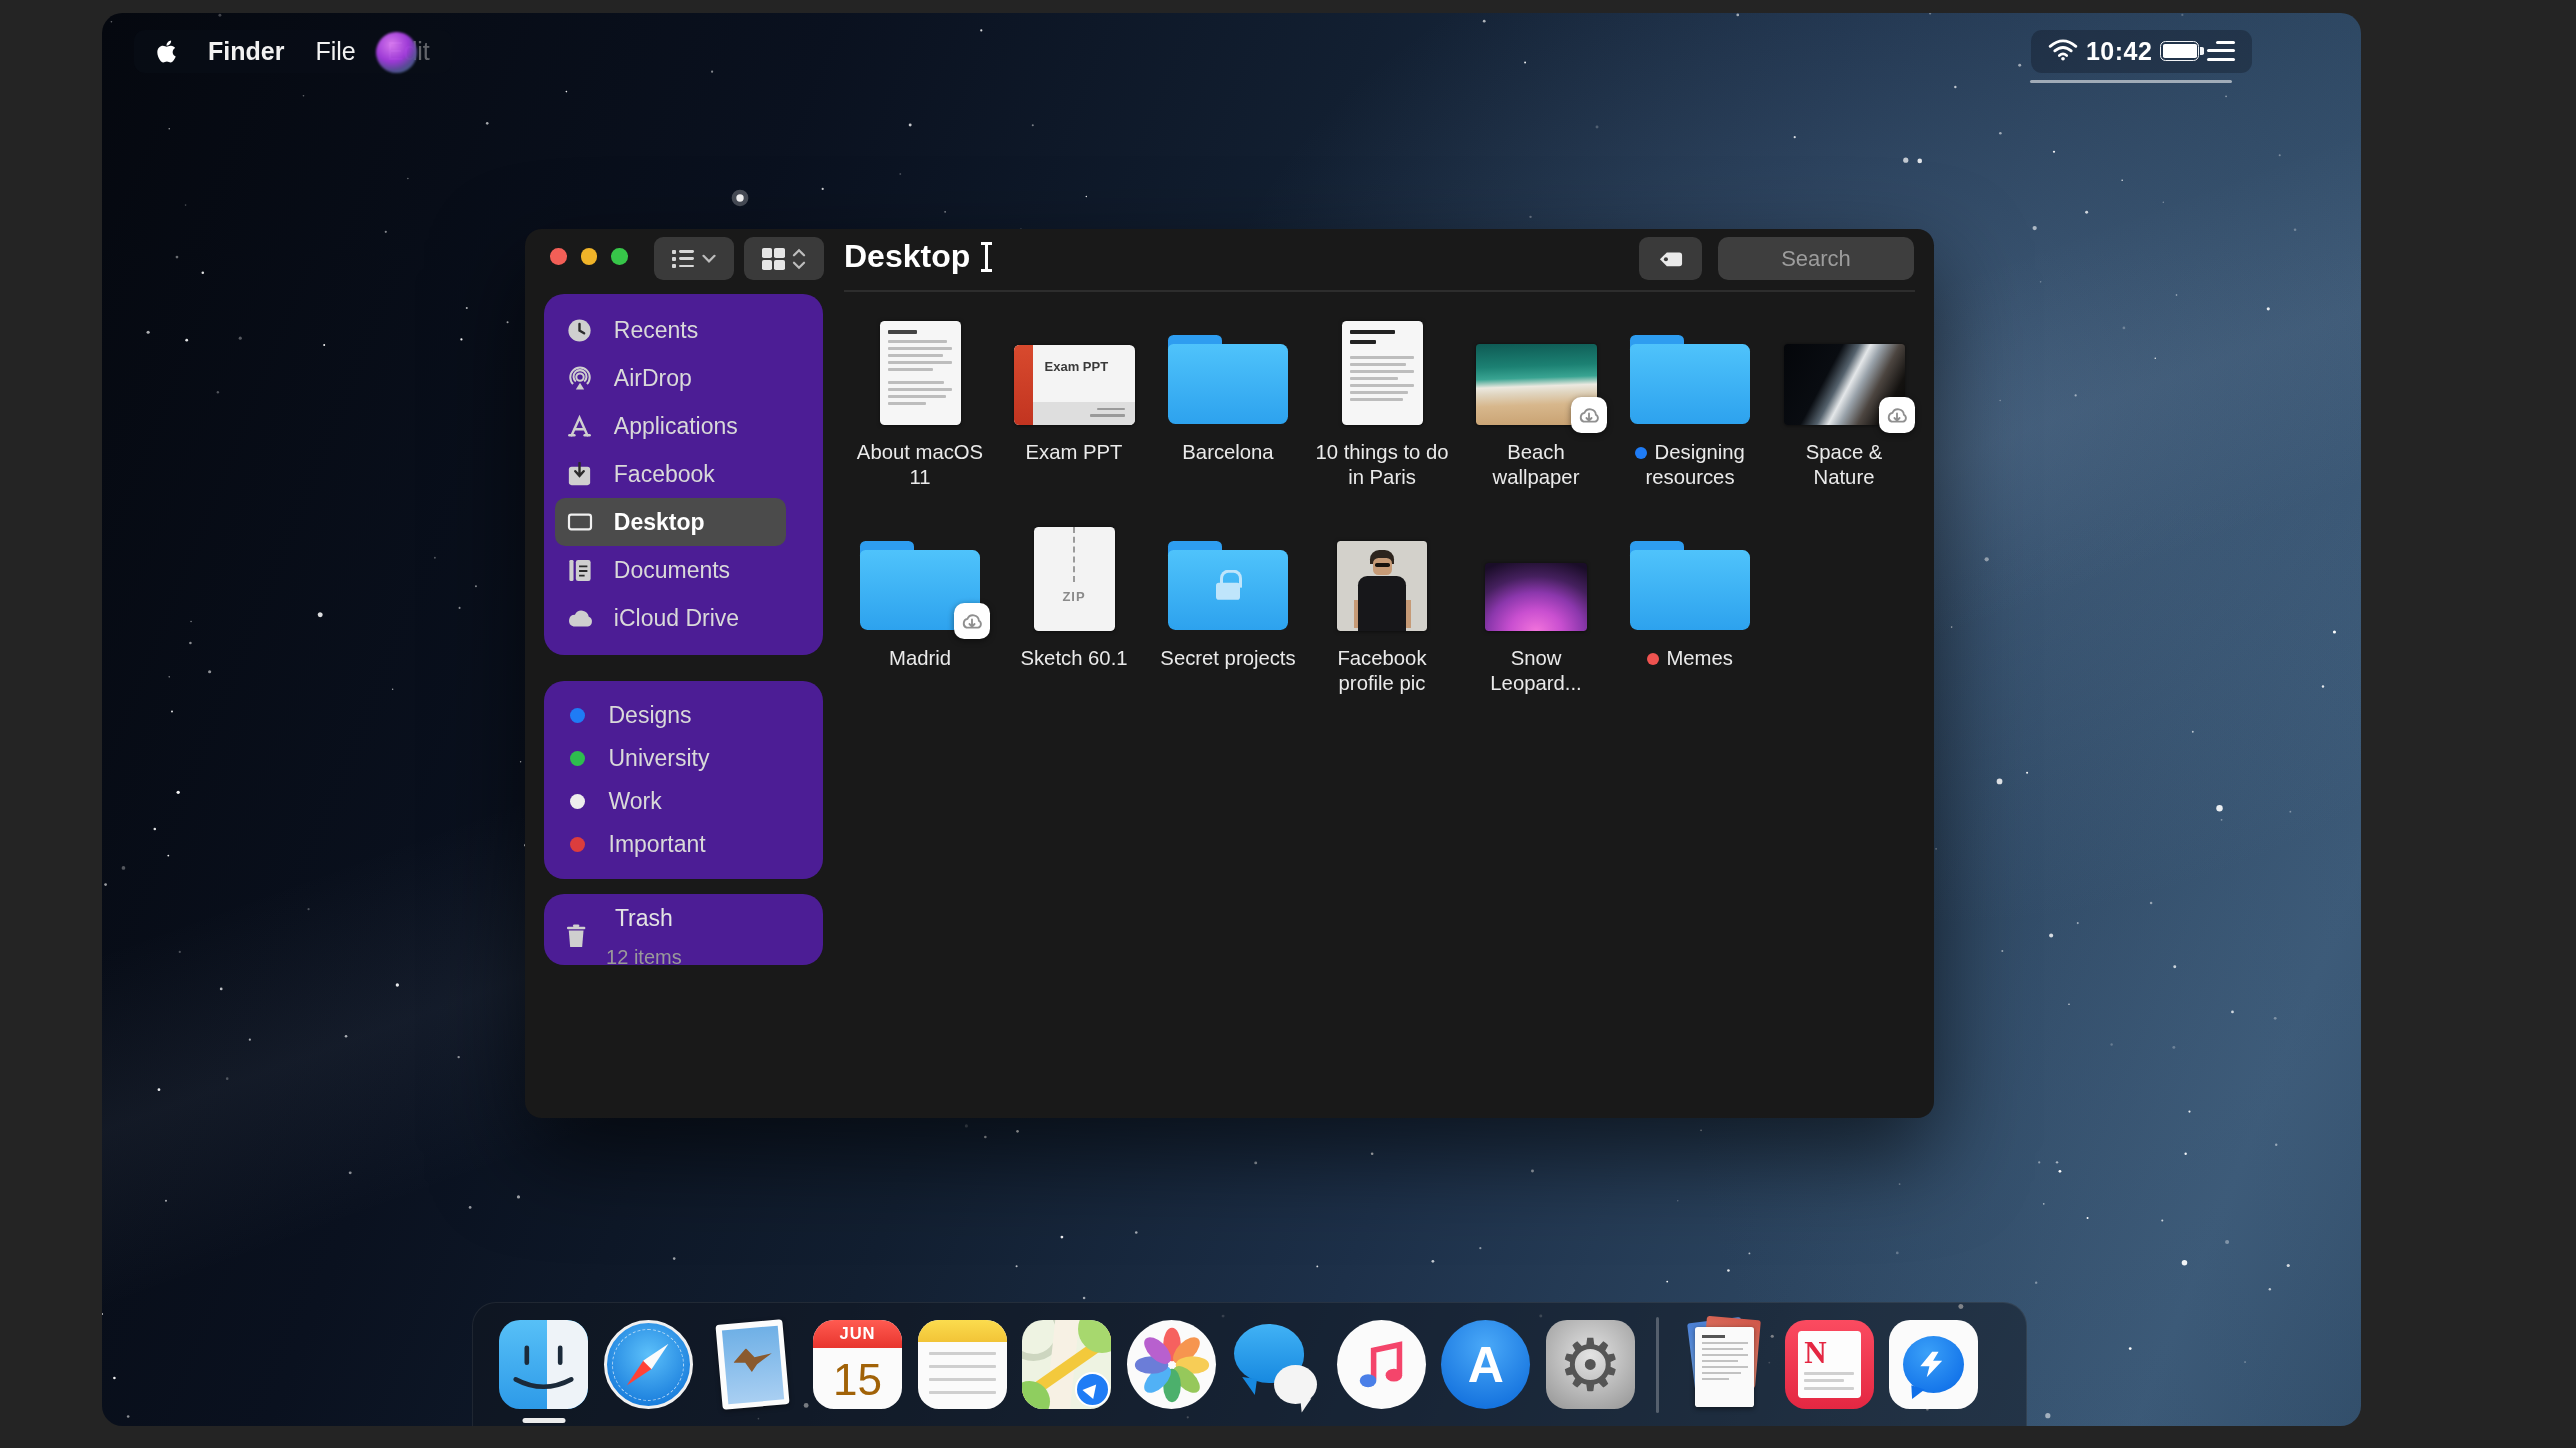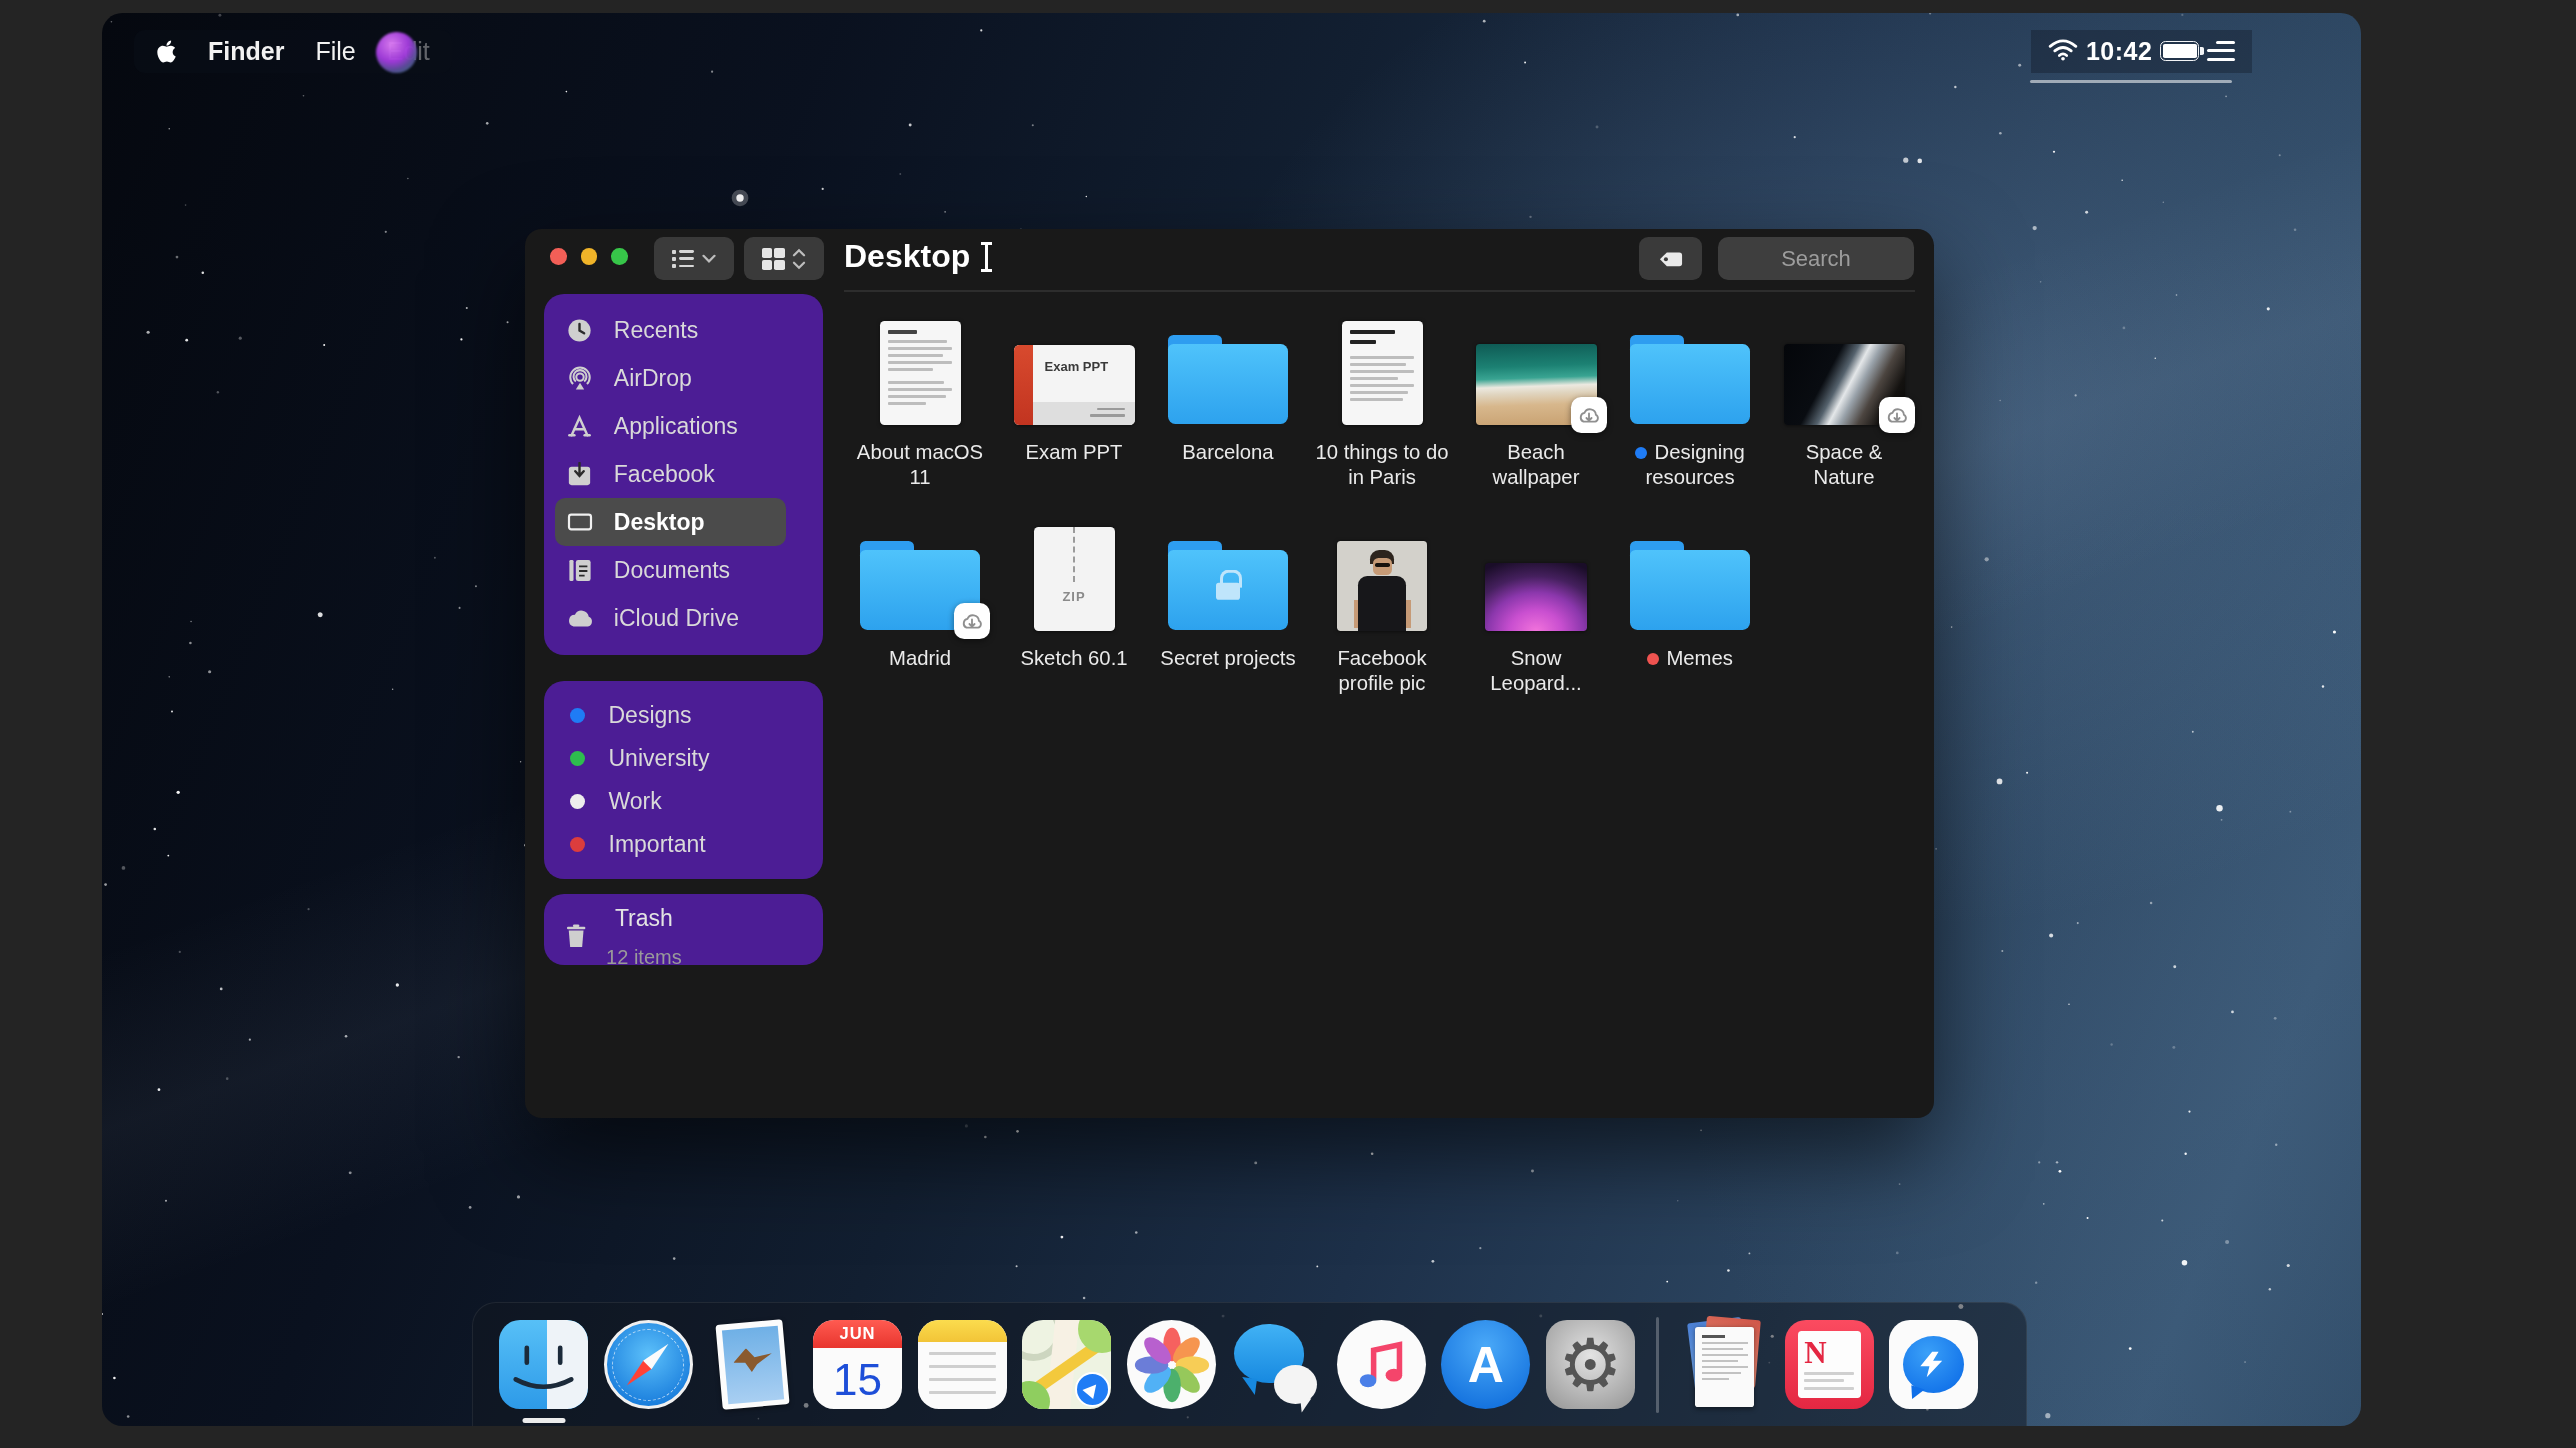--- a/index.html
+++ b/index.html
@@ -25,21 +25,21 @@
   .menu-pill { position:absolute; left:32px; top:16.6px; height:43px; padding:0 22px;
     background:rgba(10,14,24,.55); border-radius:11px; display:flex; align-items:center; gap:31px; }
   .apple-logo svg { width:21px; height:25px; display:block; }
   .menu-item { color:#f2f2f2; font-size:25px;text-align:right; }
   .menu-item.app { font-weight:700; }
   .menu-item.faded { color:#cfcfcf; opacity:.45; }
   .orb { position:absolute; left:274px; top:19.4px; width:41px; height:41px; border-radius:50%;
     background:radial-gradient(circle at 38% 30%, #e07ef8 0%, #a43be0 45%, #5a4f9a 68%, #2f7a78 100%);
     filter:blur(1.1px); opacity:.95; }
   .status { position:absolute; right:109px; top:16.6px; height:43px; display:flex; align-items:center;
-    gap:8px; padding:0 16.6px; background:rgba(10,14,24,.30); border-radius:0; }
+    gap:8px; padding:0 16.6px; background:rgba(10,14,24,.30); border-radius:11px; }
   .status .time { color:#fff; font-size:25px; font-weight:600; letter-spacing:0.5px; }
   .battery { position:relative; width:39px; height:19.4px; border:1.8px solid rgba(255,255,255,.95);
     border-radius:5.5px; padding:1.8px; }
   .battery i { display:block; width:100%; height:100%; background:#fff; border-radius:1.8px; }
   .battery::after { content:""; position:absolute; right:-5.5px; top:4.6px; width:3.7px; height:8.3px;
     background:rgba(255,255,255,.95); border-radius:0 1.8px 1.8px 0; }
   .listicon { width:28px; height:20.3px; position:relative; }
   .listicon i { position:absolute; height:3.2px; background:#fff; border-radius:1.8px; }
   .listicon i:nth-child(1){ top:0; left:8.3px; right:0; }
   .listicon i:nth-child(2){ top:8.3px; left:0; right:0; }
@@ -150,21 +150,21 @@
   .needle::before { content:""; position:absolute; left:0; top:0; border-top:6.5px solid transparent; border-bottom:6.5px solid transparent; border-right:30px solid #ff4236; }
   .needle::after { content:""; position:absolute; right:0; top:0; border-top:6.5px solid transparent; border-bottom:6.5px solid transparent; border-left:30px solid #fbfbfb; }
   .prevcard { position:absolute; left:11px; top:1.8px; width:67px; height:85px; background:#fcfcfc; border-radius:3.7px;
     transform:rotate(-5deg); box-shadow:0 1.8px 5.5px rgba(0,0,0,.4); padding:5.5px; }
   .prevcard .sky { width:100%; height:100%; background:linear-gradient(180deg,#6fb0e6,#a9cff2); position:relative; overflow:hidden; }
   .prevcard .bird { position:absolute; left:9.2px; top:20.3px; width:39px; height:24px; background:#8a5a2e;
     clip-path:polygon(0 55%, 35% 0, 55% 40%, 100% 30%, 60% 70%, 45% 100%, 30% 60%); }
   .cal { background:#fbfbfb; }
   .cal .hd { height:28px; background:linear-gradient(180deg,#ff5b51,#e8352e); color:#fff; font-size:16.6px; font-weight:700;
     display:flex; align-items:center; justify-content:center; letter-spacing:0.9px; }
-  .cal .day { height:64px; display:flex; align-items:center; justify-content:center; font-size:44px; color:#1d4ed8; font-weight:500; }
+  .cal .day { height:64px; display:flex; align-items:center; justify-content:center; font-size:44px; color:#a16207; font-weight:500; }
   .notes { background:#fbfbfb; }
   .notes .yel { height:22px; background:linear-gradient(180deg,#fbdc4e,#f2c437); }
   .notes .nl { height:2.8px; background:#cfcfcf; margin:10.2px 11px 0; border-radius:0.9px; }
   .maps { background:#eef3e2; }
   .maps .band { position:absolute; left:28px; top:-5.5px; width:24px; height:111px; background:#f7f1e4; transform:rotate(6deg); }
   .maps .road { position:absolute; left:-9.2px; top:37px; width:120px; height:12px; background:#f3c93c; transform:rotate(-35deg); }
   .maps .g1 { position:absolute; right:-15px; top:-15px; width:48px; height:48px; border-radius:50%; background:#a7d86e; }
   .maps .g2 { position:absolute; left:-13px; bottom:-13px; width:41px; height:41px; border-radius:50%; background:#8fce5f; }
   .maps .arc { position:absolute; left:-18.5px; top:-18.5px; width:59px; height:59px; border-radius:50%; border:7.4px solid #cdd6c0; }
   .maps .loc { position:absolute; right:1.8px; bottom:1.8px; width:35px; height:35px; border-radius:50%; background:#1f7cf5; border:2.8px solid #fff;

